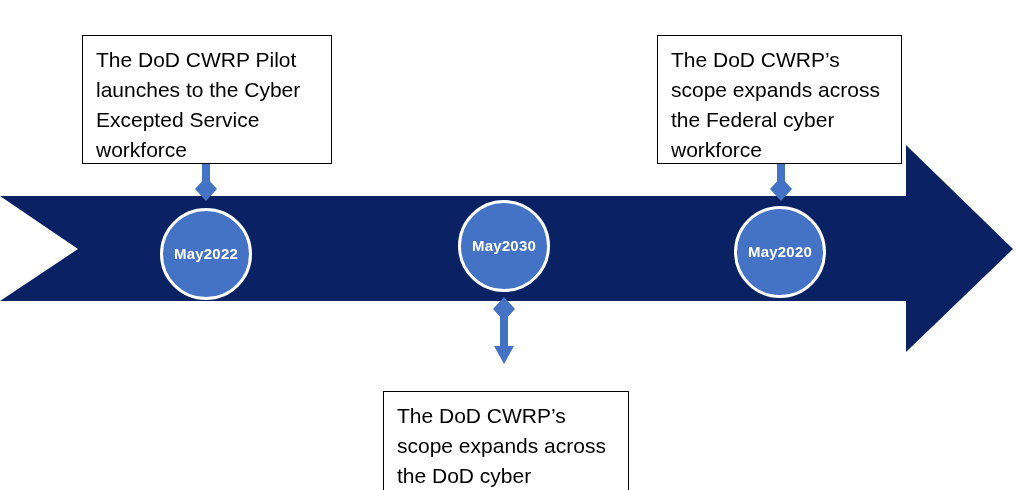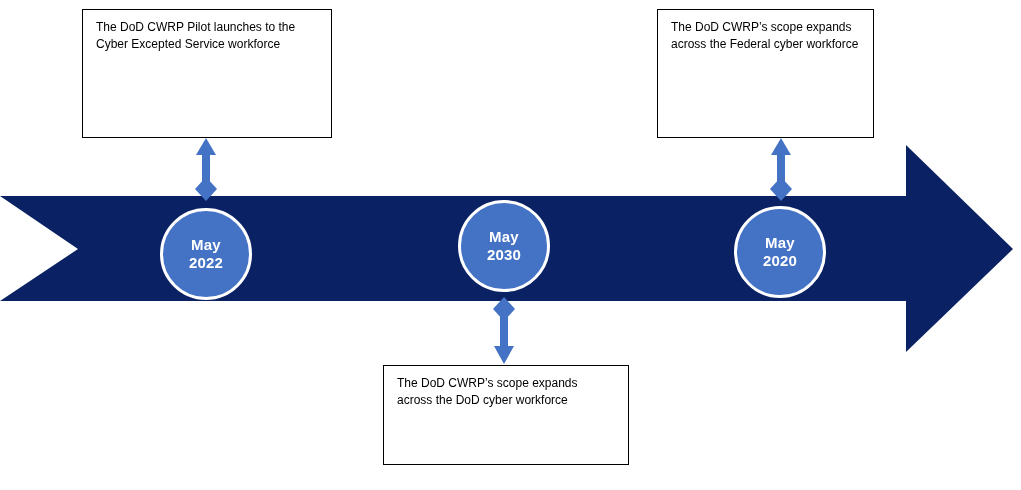--- a/index.html
+++ b/index.html
@@ -30,44 +30,44 @@
   
   .milestone {
     position: absolute;
     width: 92px;
     height: 92px;
     border-radius: 50%;
     background: #4472C4;
     border: 3px solid #ffffff;
     box-sizing: border-box;
     display: flex;
-    flex-direction: column;
     align-items: center;
     justify-content: center;
     color: #ffffff;
     font-weight: bold;
     font-size: 15px;
     line-height: 1.18;
     letter-spacing: 0.2px;
   }
   .milestone span {
     display: block;
     text-align: center;
   }
   
   .callout {
     position: absolute;
     background: #ffffff;
     border: 1px solid #000000;
     box-sizing: border-box;
     color: #000000;
-    font-size: 12px;
+    font-size: 21px;
     line-height: 1.43;
     padding: 9px 12px 8px 13px;
     white-space: pre-line;
+    margin-top: 26px;
   }
   
   .connector {
     position: absolute;
   }
 </style>
 </head>
 <body>
 
 <div id="canvas">
@@ -113,15 +113,15 @@
 
   <div class="milestone" style="left:734px; top:206px;">
     <span>May</span>
     <span>2020</span>
   </div>
 
   <div class="callout" style="left:82px; top:9px; width:250px; height:129px;">The DoD CWRP Pilot launches to the Cyber Excepted Service workforce</div>
 
   <div class="callout" style="left:383px; top:365px; width:246px; height:100px;">The DoD CWRP’s scope expands across the DoD cyber workforce</div>
 
-  <div class="callout" style="left:657px; top:9px; width:217px; height:129px;">The DoD CWRP’s scope expands across the Federal cyber workforce</div>
+  <div class="callout" style="left:657px; top:9px; width:245px; height:129px;">The DoD CWRP’s scope expands across the Federal cyber workforce</div>
 
 </div>
 
 </body></html>

